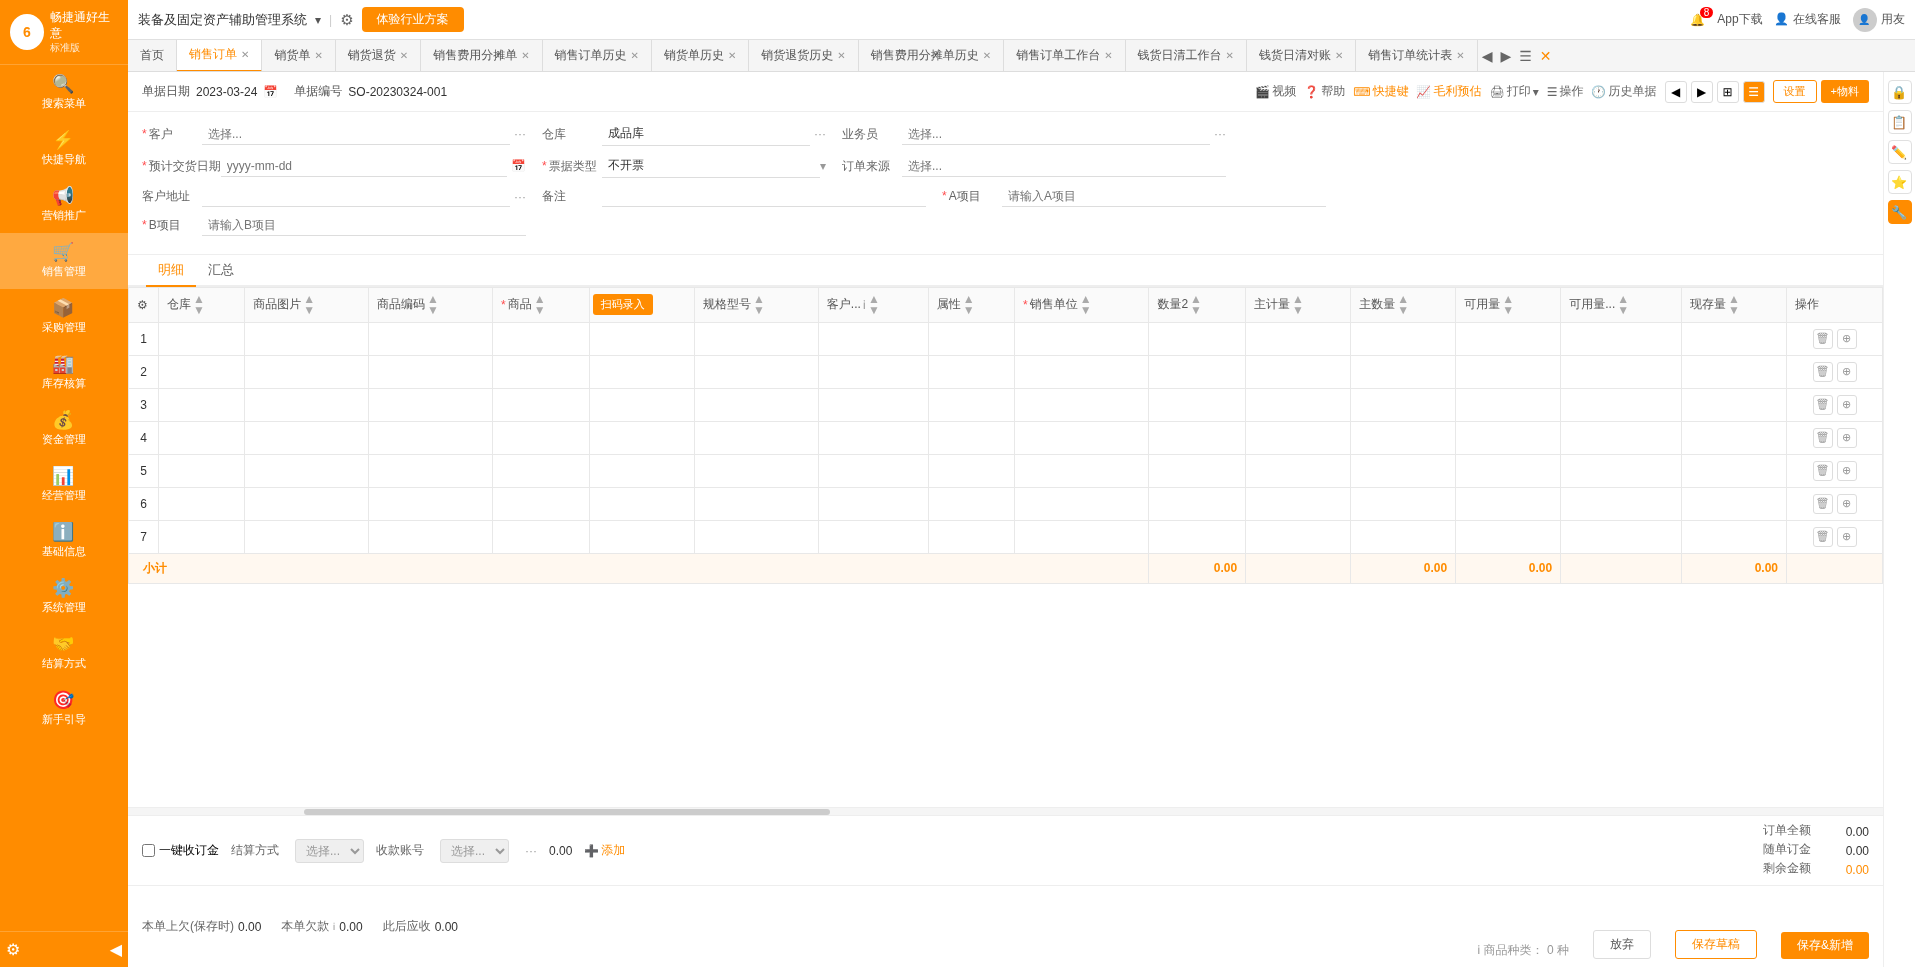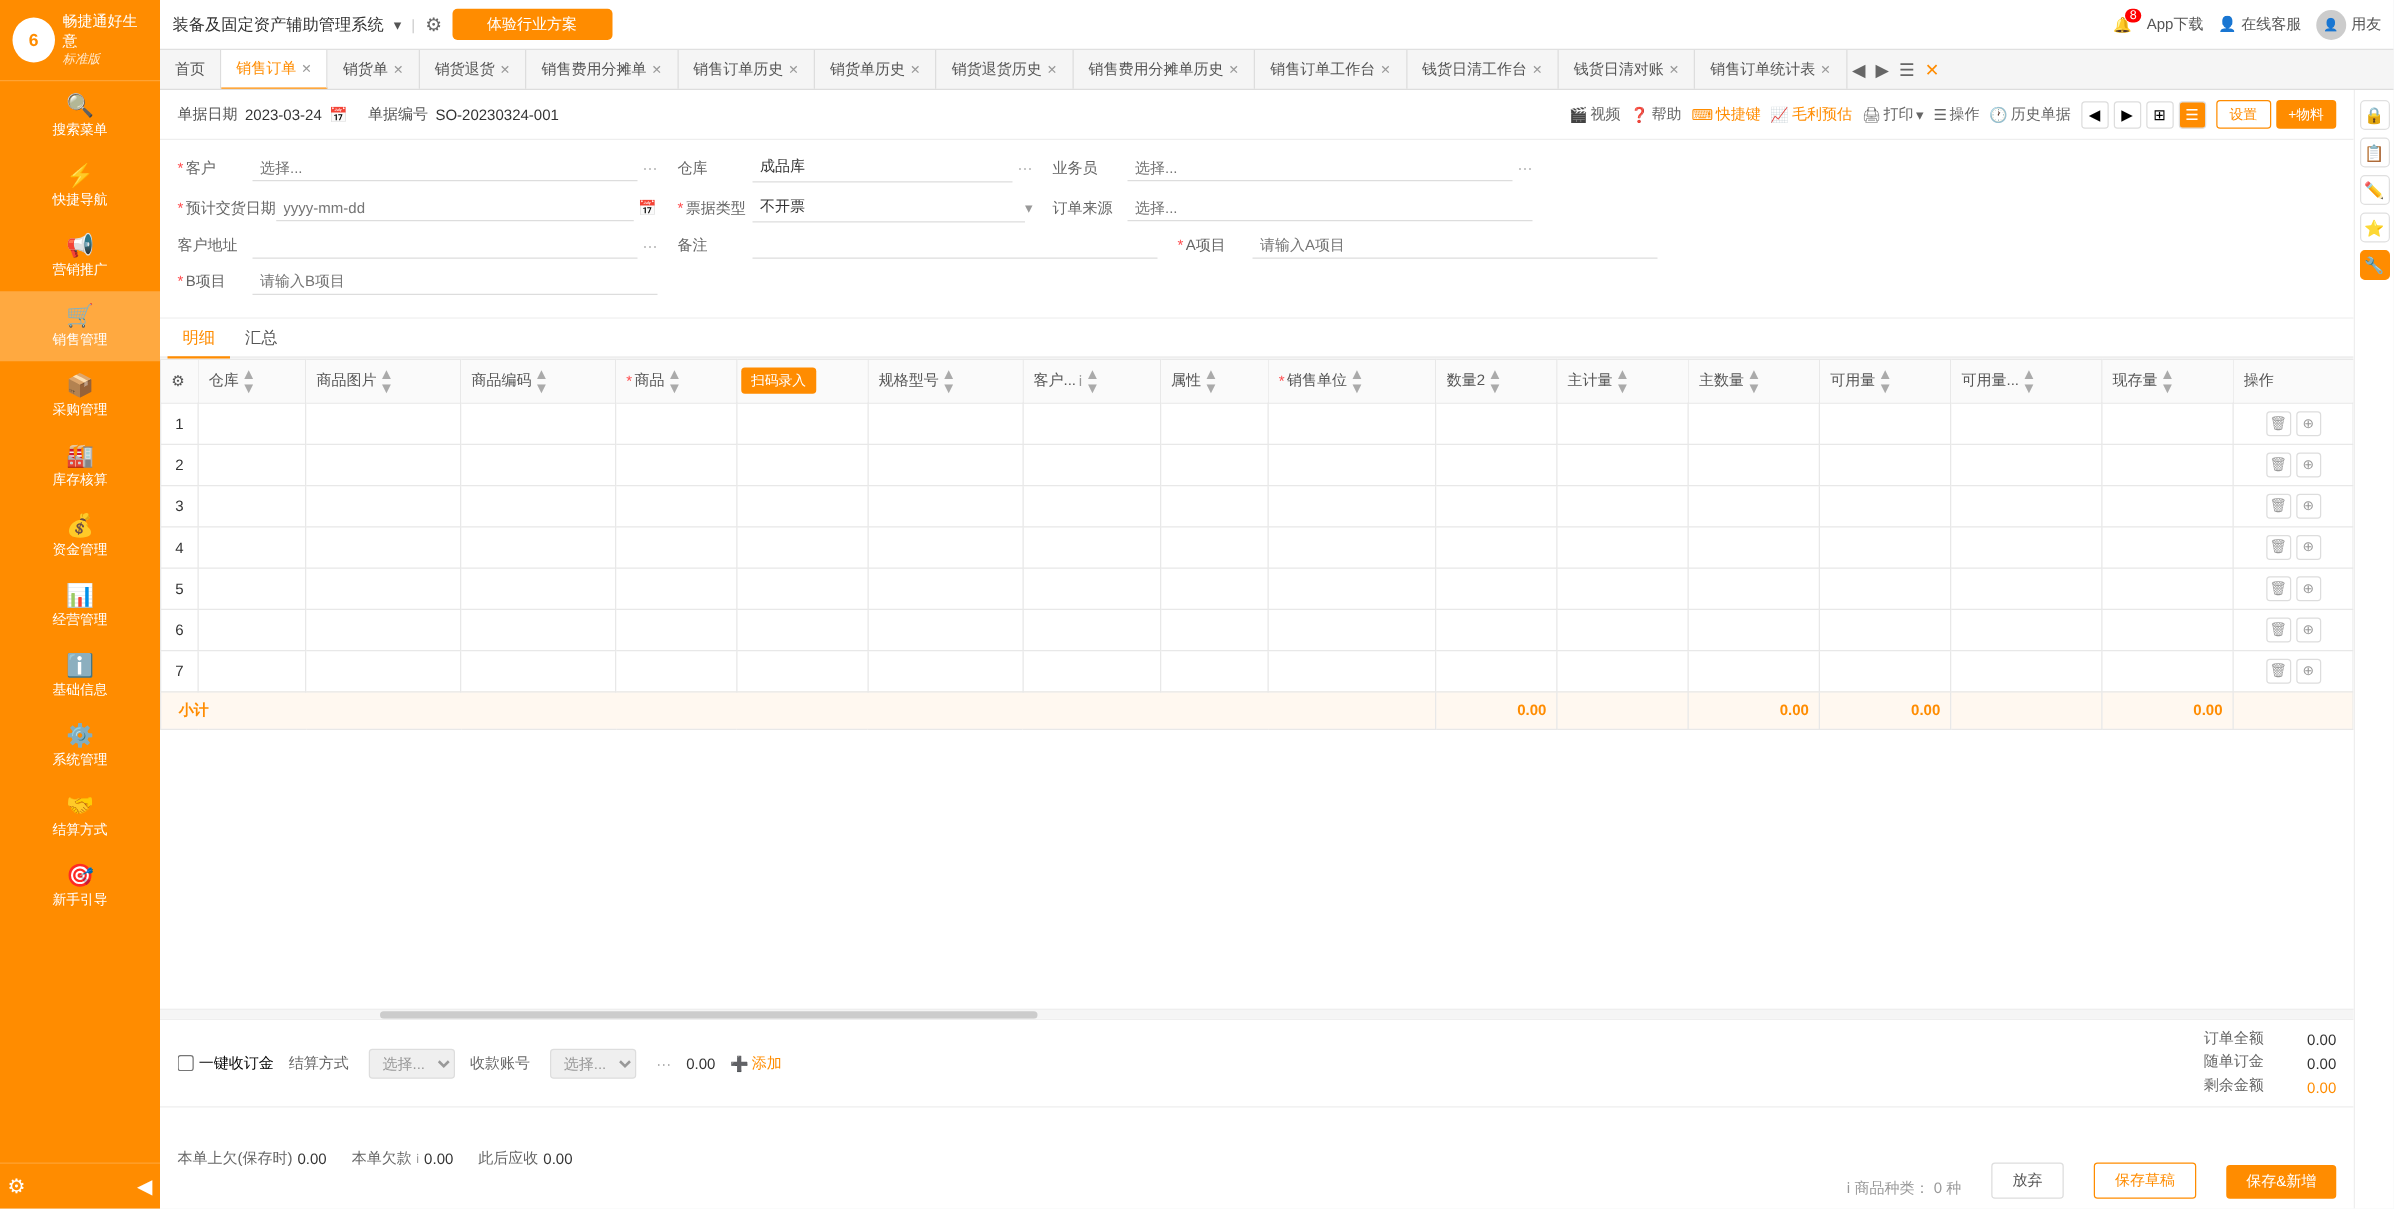--- a/index.html
+++ b/index.html
@@ -21,21 +21,21 @@
 
     
     .main { flex: 1; display: flex; flex-direction: column; overflow: hidden; }
 
     
     .topbar { height: 40px; background: #fff; border-bottom: 1px solid #e0e0e0; display: flex; align-items: center; padding: 0 10px; gap: 8px; flex-shrink: 0; }
     .topbar-title { font-size: 13px; color: #333; }
     .topbar-dropdown { display: flex; align-items: center; gap: 3px; cursor: pointer; color: #555; }
     .topbar-sep { color: #ccc; }
     .topbar-gear { color: #666; cursor: pointer; font-size: 15px; }
-    .topbar-solution-btn { background: #ff8c00; color: #fff; border: none; padding: 4px 28px; border-radius: 4px; cursor: pointer; font-size: 12px; }
+    .topbar-solution-btn { background: #ff8c00; color: #fff; border: none; padding: 4px 15px; border-radius: 4px; cursor: pointer; font-size: 12px; }
     .topbar-right { margin-left: auto; display: flex; align-items: center; gap: 12px; color: #555; font-size: 12px; }
     .topbar-badge { position: relative; }
     .topbar-badge-count { position: absolute; top: -6px; right: -8px; background: #f00; color: #fff; border-radius: 8px; padding: 0 4px; font-size: 10px; }
     .topbar-user { display: flex; align-items: center; gap: 4px; cursor: pointer; }
     .topbar-avatar { width: 24px; height: 24px; background: #ccc; border-radius: 50%; display: flex; align-items: center; justify-content: center; font-size: 10px; }
 
     
     .tabbar { height: 32px; background: #f5f5f5; border-bottom: 1px solid #ddd; display: flex; align-items: center; overflow: hidden; flex-shrink: 0; }
     .tab { padding: 0 12px; height: 32px; display: flex; align-items: center; gap: 4px; cursor: pointer; white-space: nowrap; font-size: 12px; color: #555; border-right: 1px solid #ddd; flex-shrink: 0; }
     .tab.active { background: #fff; color: #ff8c00; border-bottom: 2px solid #ff8c00; }
@@ -62,21 +62,21 @@
     .form-row { display: flex; align-items: center; margin-bottom: 8px; gap: 0; }
     .form-field { display: flex; align-items: center; flex: 1; min-width: 0; padding-right: 16px; }
     .form-field-label { color: #666; white-space: nowrap; min-width: 60px; }
     .form-field-label.required::before { content: '*'; color: #ff4d4f; margin-right: 2px; }
     .form-field-input { flex: 1; border: none; border-bottom: 1px solid #ddd; padding: 3px 6px; color: #999; font-size: 12px; outline: none; min-width: 0; background: #fff; }
     .form-field-dots { color: #999; cursor: pointer; margin-left: 4px; }
     .form-field-cal { color: #999; cursor: pointer; margin-left: 4px; }
     .form-field-value { flex: 1; padding: 3px 6px; color: #333; border-bottom: 1px solid #ddd; }
 
     
-    .detail-tabs { display: flex; border-bottom: 2px solid #eee; padding: 0 6px; flex-shrink: 0; background: #fff; }
+    .detail-tabs { display: flex; border-bottom: 2px solid #eee; padding: 0 18px; flex-shrink: 0; background: #fff; }
     .detail-tab { padding: 6px 12px; cursor: pointer; font-size: 13px; color: #555; }
     .detail-tab.active { color: #ff8c00; border-bottom: 2px solid #ff8c00; margin-bottom: -2px; font-weight: 500; }
 
     
     .table-wrap { flex: 1; overflow: auto; background: #fff; }
     .data-table { width: 100%; border-collapse: collapse; min-width: 1400px; }
     .data-table th { background: #fafafa; border: 1px solid #e8e8e8; padding: 6px 8px; color: #555; font-weight: 500; white-space: nowrap; text-align: left; position: sticky; top: 0; z-index: 1; }
     .data-table th.orange-btn-col { padding: 3px; }
     .scan-btn { background: #ff8c00; color: #fff; border: none; padding: 3px 8px; border-radius: 3px; cursor: pointer; white-space: nowrap; font-size: 11px; }
     .data-table td { border: 1px solid #e8e8e8; padding: 6px 8px; color: #333; }
@@ -127,21 +127,21 @@
 </head>
 <body>
 
 <div class="sidebar">
   <div class="sidebar-logo">
     <div class="sidebar-logo-icon">
       <span>6</span>
     </div>
     <div class="sidebar-logo-text">
       <div>畅捷通好生意</div>
-      <div style="font-size:10px;opacity:0.8;font-style:italic;">标准版</div>
+      <div style="font-size:10px;opacity:0.8;">标准版</div>
     </div>
   </div>
   <div class="sidebar-nav">
     <div class="sidebar-item">
       <span class="sidebar-item-icon">🔍</span>
       <span class="sidebar-item-label">搜索菜单</span>
     </div>
     <div class="sidebar-item">
       <span class="sidebar-item-icon">⚡</span>
       <span class="sidebar-item-label">快捷导航</span>

